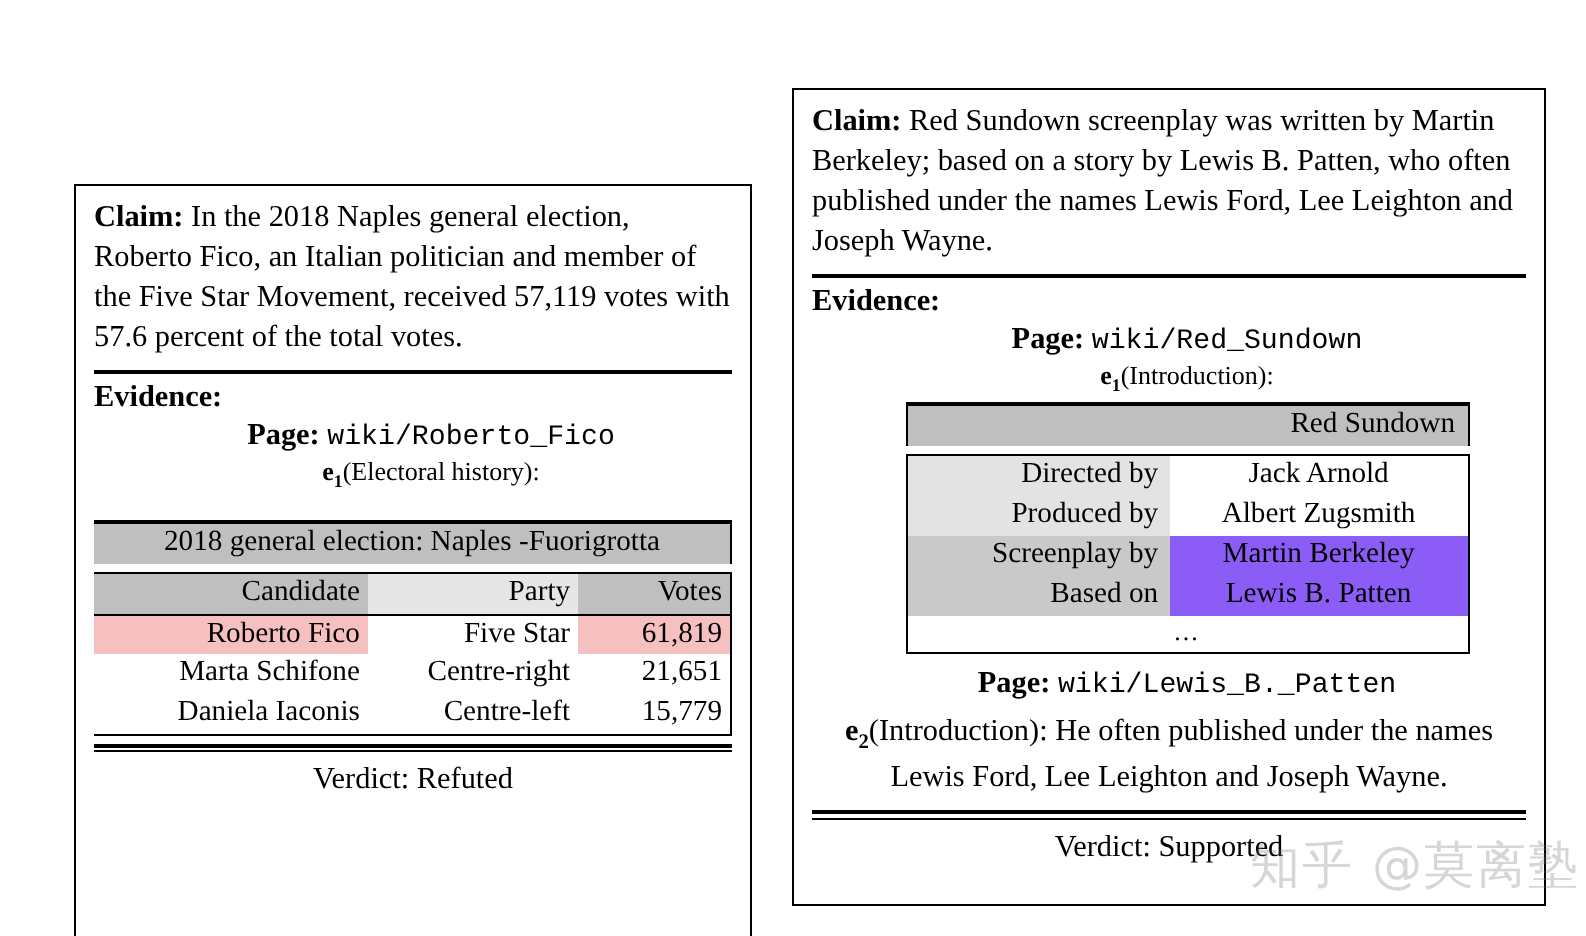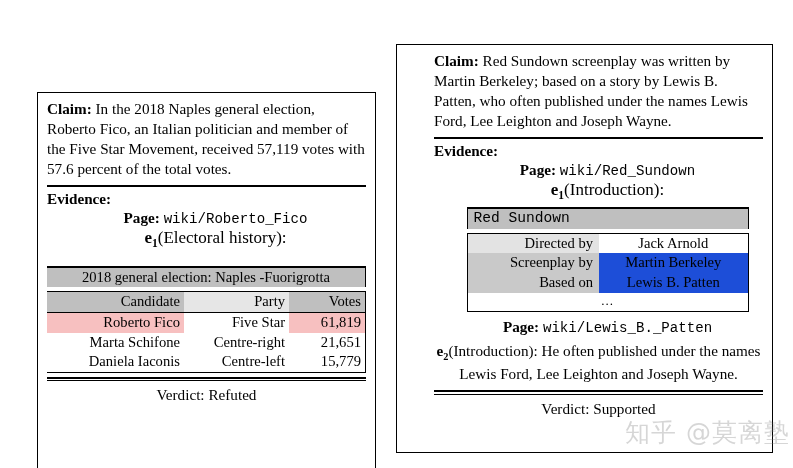--- a/index.html
+++ b/index.html
@@ -23,21 +23,21 @@
 
   
   .example-box {
     position: absolute;
     border: 1.5px solid #000;
     background: #fff;
     box-sizing: border-box;
   }
 
   #box-left  { left: 37px;  top: 92px;  width: 339px; height: 386px; }
-  #box-right { left: 396px; top: 44px;  width: 377px; height: 409px; padding-left: 28px; }
+  #box-right { left: 396px; top: 44px;  width: 377px; height: 409px; }
 
   .pad {
     padding: 6px 9px 5px 9px;
   }
 
   
   .claim {
     font-size: 15.2px;
     line-height: 1.31;
     text-align: left;
@@ -72,21 +72,21 @@
     margin-top: 1px;
     padding-left: 18px;
   }
   .page-line .lbl { font-weight: bold; }
   .page-line .mono {
     font-family: "Liberation Mono", "DejaVu Sans Mono", monospace;
     font-size: 14.1px;
   }
   .elabel-line {
     text-align: center;
-    font-size: 17px;
+    font-size: 13px;
     line-height: 1.22;
     padding-left: 18px;
   }
   .ev-sym { font-weight: bold; font-style: normal; }
   .ev-sym sub { font-size: 0.68em; font-weight: bold; }
 
   
   .tbl-wrap { margin-top: 14px; }
   table.data {
     border-collapse: collapse;
@@ -132,29 +132,28 @@
     table-layout: fixed;
     font-size: 14.6px;
   }
   table.infobox td {
     padding: 0 6px 1px 6px;
     line-height: 1.3;
     white-space: nowrap;
   }
   .ib-title {
     background: #bfbfbf;
-    text-align: left;
+    text-align: right;
     border-left: 1.6px solid #000;
     border-right: 1.6px solid #000;
-    font-family: Liberation Mono, monospace;
   }
   .ib-lbl-light { background: #e3e3e3; text-align: right; border-left: 1.6px solid #000; }
   .ib-lbl-dark  { background: #c9c9c9; text-align: right; border-left: 1.6px solid #000; }
   .ib-val       { text-align: center; border-right: 1.6px solid #000; }
-  .ib-val-hl    { background: #1d4ed8; text-align: center; border-right: 1.6px solid #000; }
+  .ib-val-hl    { background: #8b5cf6; text-align: center; border-right: 1.6px solid #000; }
   .ib-ellipsis  {
     text-align: center;
     border-left: 1.6px solid #000;
     border-right: 1.6px solid #000;
     font-size: 13px;
     letter-spacing: 1px;
     padding-top: 1px;
   }
 
   
@@ -294,20 +293,24 @@
               <td class="ib-title" colspan="2">Red Sundown</td>
             </tr>
             <tr class="spacer-row">
                 <td colspan="2"></td>
               </tr>
             <tr class="tbl-mid-rule">
               <td class="ib-lbl-light">Directed by</td>
               <td class="ib-val">Jack Arnold</td>
             </tr>
             <tr>
+              <td class="ib-lbl-light">Produced by</td>
+              <td class="ib-val">Albert Zugsmith</td>
+            </tr>
+            <tr>
               <td class="ib-lbl-dark">Screenplay by</td>
               <td class="ib-val-hl">Martin Berkeley</td>
             </tr>
             <tr>
               <td class="ib-lbl-dark">Based on</td>
               <td class="ib-val-hl">Lewis B. Patten</td>
             </tr>
             <tr class="tbl-bottom-rule">
               <td class="ib-ellipsis" colspan="2">...</td>
             </tr>

